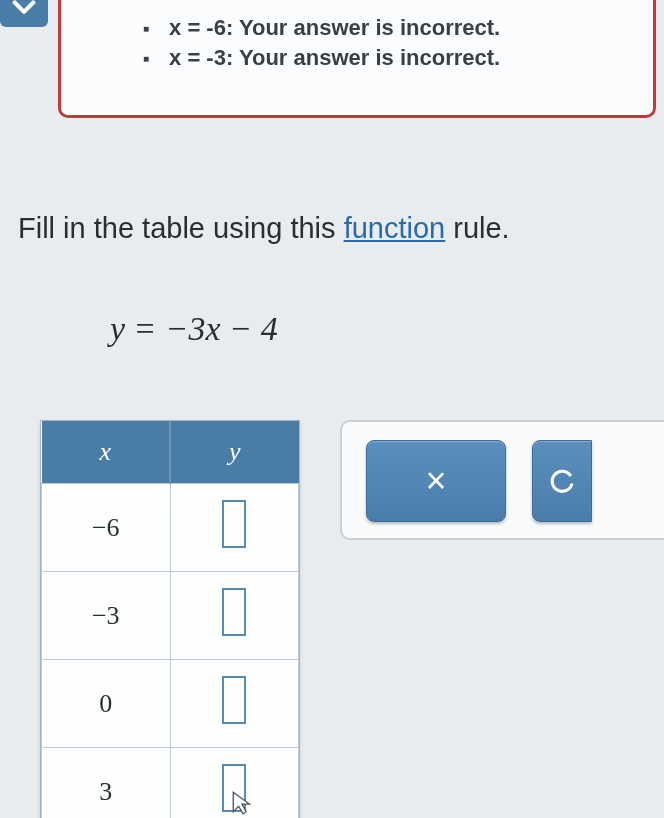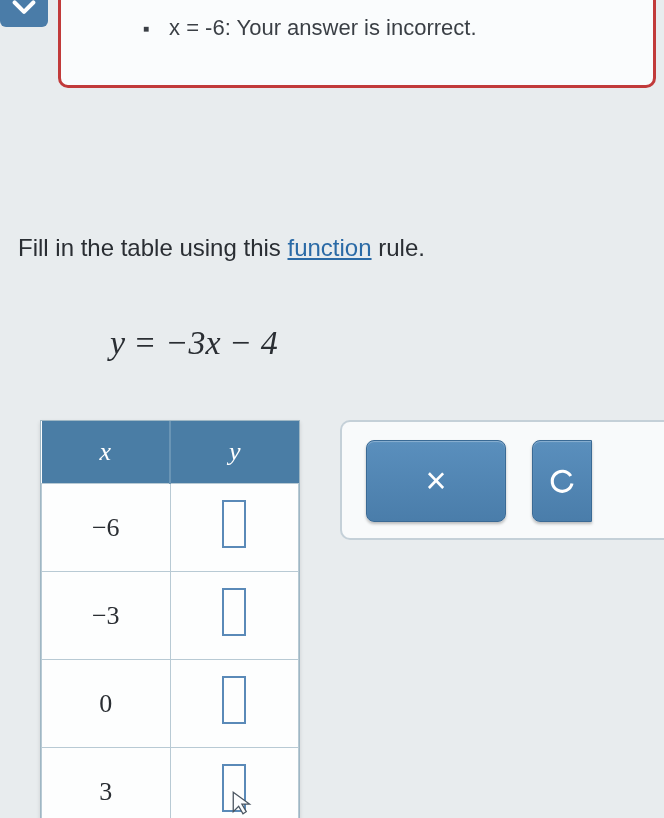--- a/index.html
+++ b/index.html
@@ -33,47 +33,47 @@
       border: 3px solid #c13a3a;
       border-radius: 10px;
       padding: 18px 18px 40px 18px;
     }
     .feedback-list {
       list-style: none;
       margin-left: 90px;
     }
     .feedback-list li {
       font-size: 22px;
-      font-weight: normal;
+      font-weight: bold;
       color: #3a3f45;
       margin: 4px 0;
       position: relative;
     }
     .feedback-list li::before {
       content: "■";
       position: absolute;
       left: -26px;
       font-size: 10px;
       top: 8px;
       color: #3a3f45;
     }
     .prompt {
       position: absolute;
-      top: 234px;
+      top: 212px;
       left: 18px;
-      font-size: 24px;
+      font-size: 29px;
       color: #2a2e33;
     }
     .function-link {
       color: #2a6aa6;
       text-decoration: underline;
     }
     .equation {
       position: absolute;
-      top: 324px;
+      top: 310px;
       left: 110px;
       font-size: 34px;
       font-style: italic;
       font-family: 'Times New Roman', serif;
       color: #2a2e33;
     }
     .equation .op { font-style: normal; margin: 0 2px; }
     .table-wrap {
       position: absolute;
       top: 420px;
@@ -155,20 +155,26 @@
 </div>
 
 <div class="feedback-box">
   <ul class="feedback-list">
     <li>
       <span>x</span>
       <span> = </span>
       <span>-6</span><span>:</span>
       <span>Your answer is incorrect.</span>
     </li>
+    <li>
+      <span>x</span>
+      <span> = </span>
+      <span>-3</span><span>:</span>
+      <span>Your answer is incorrect.</span>
+    </li>
   </ul>
 </div>
 
 <div class="prompt">
   <span>Fill in the table using this </span><a class="function-link">function</a><span> rule.</span>
 </div>
 
 <div class="equation">
   <span>y</span>
   <span class="op">=</span>

